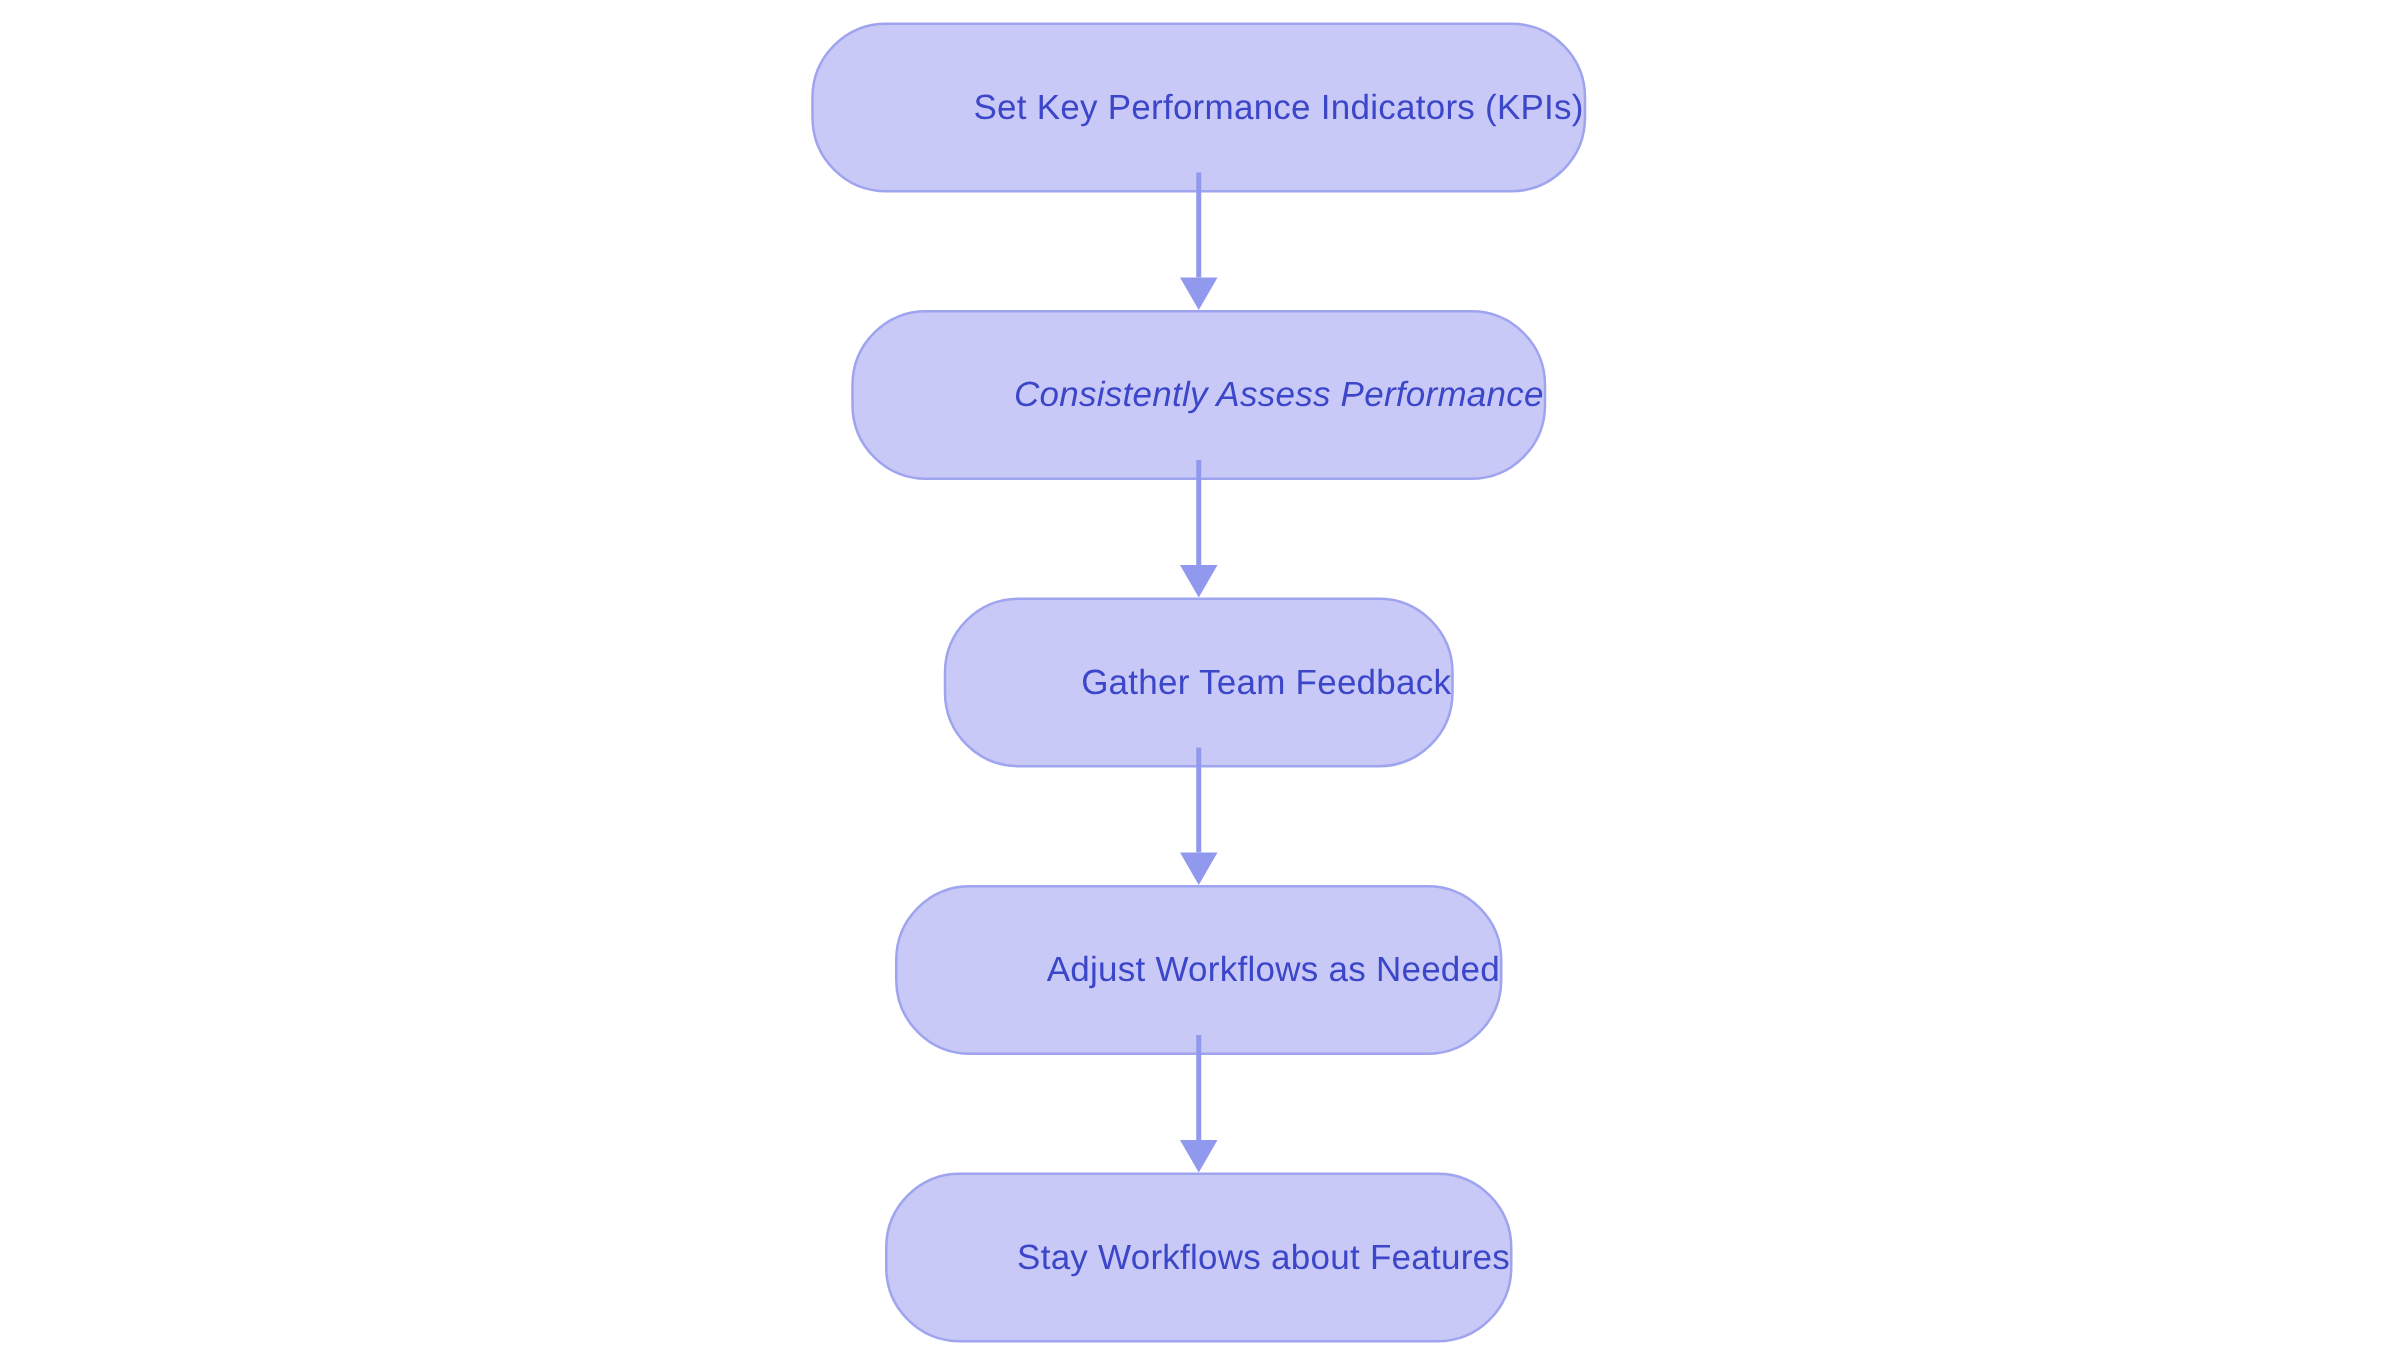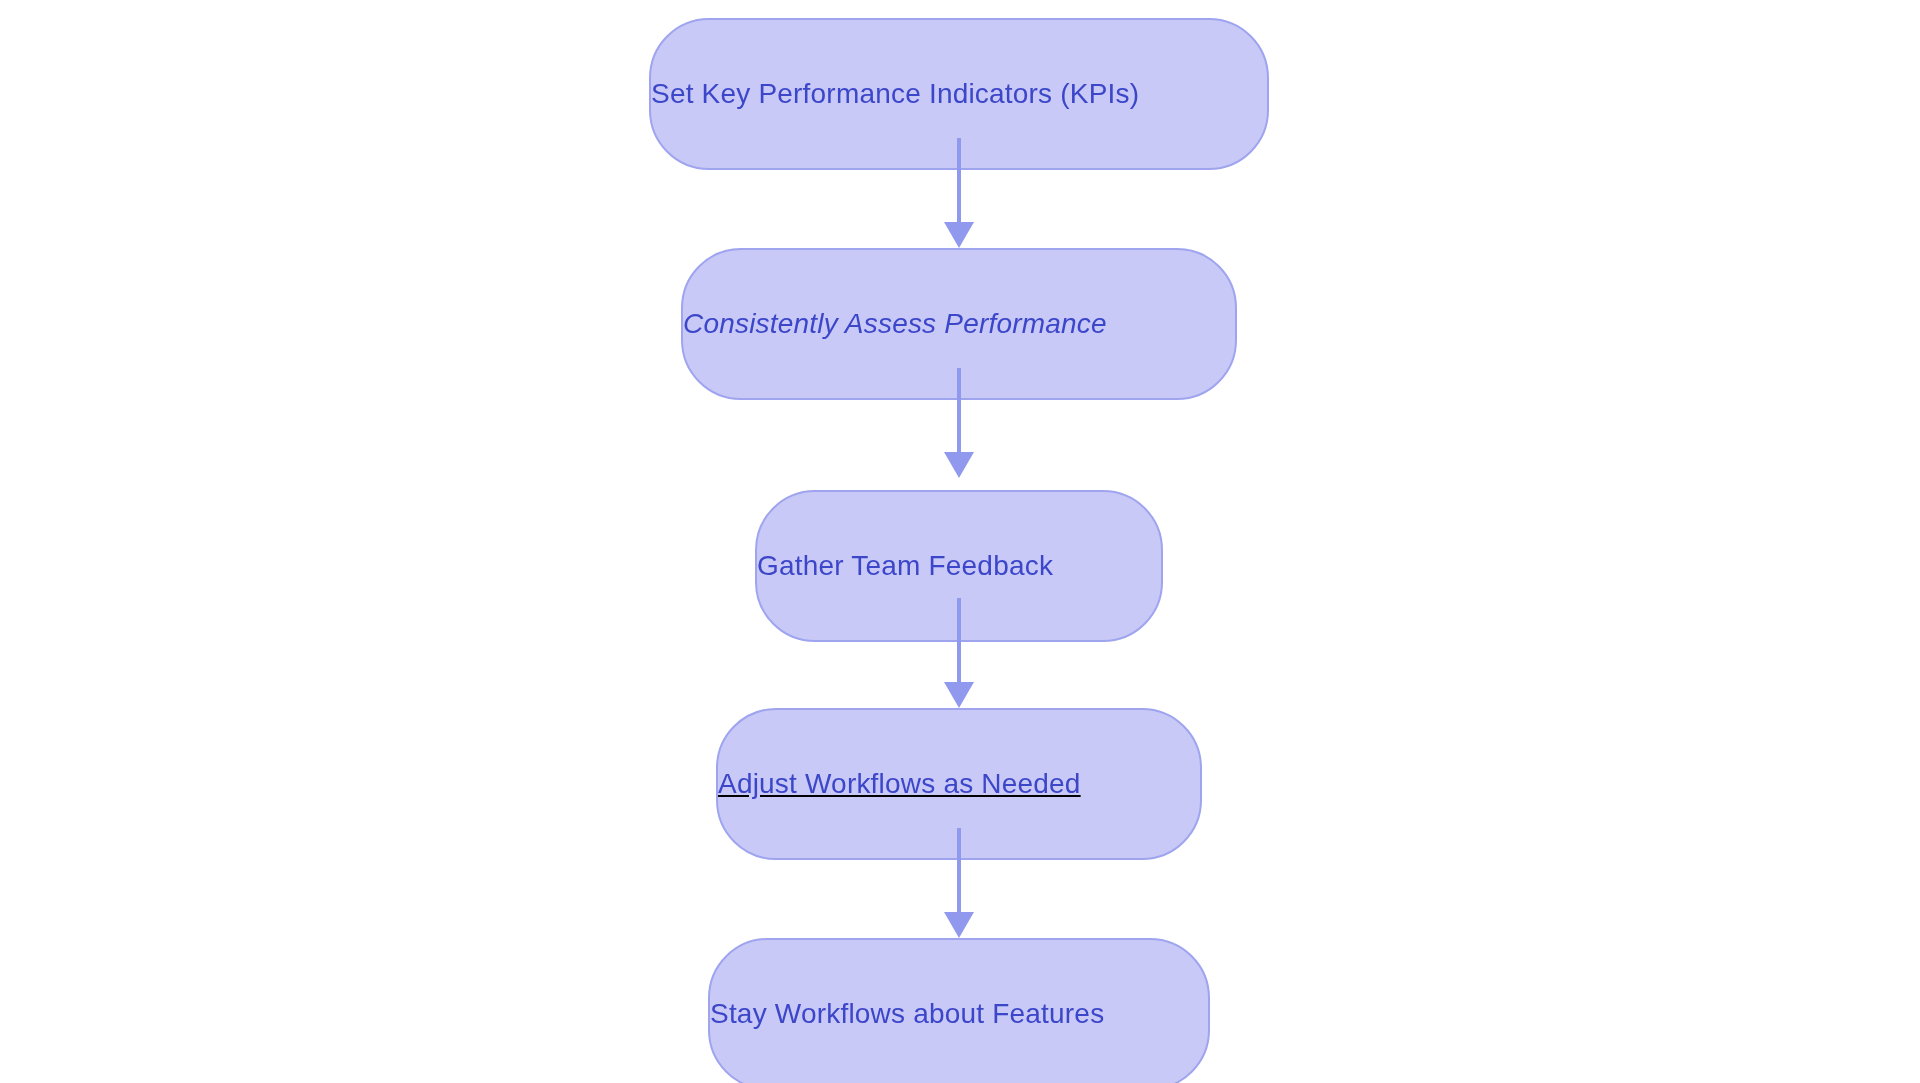--- a/index.html
+++ b/index.html
@@ -10,39 +10,39 @@
   .canvas {
     position: relative;
     width: 1920px;
     height: 1083px;
     background: var(--canvas-bg, #ffffff);
     overflow: hidden;
     font-family: "Liberation Sans", sans-serif;
   }
   .node {
     position: absolute;
-    height: 152px;
+    height: 136px;
     box-sizing: border-box;
     background: var(--node-fill, #c8c9f7);
     border: 2px solid var(--node-border, #9fa4ef);
     border-radius: 60px;
     display: flex;
     align-items: center;
-    justify-content: flex-start;
+    justify-content: flex-end;
   }
   .node .label {
     color: var(--node-text, #3c46c9);
     font-size: 28px;
     letter-spacing: 0.2px;
     white-space: nowrap;
   }
   .n1 { left: 649px; top: 18px;  width: 620px; }
   .n2 { left: 681px; top: 248px; width: 556px; font-style: italic; }
-  .n3 { left: 755px; top: 478px; width: 408px; margin-top: 12px; }
-  .n4 { left: 716px; top: 708px; width: 486px; text-decoration: underline; }
+  .n3 { left: 755px; top: 478px; width: 408px; }
+  .n4 { left: 716px; top: 708px; width: 486px; }
   .n5 { left: 708px; top: 938px; width: 502px; }
   .arrow {
     position: absolute;
     left: 959px;
     transform: translateX(-50%);
     display: flex;
     flex-direction: column;
     align-items: center;
   }
   .a1 { top: 138px; }

